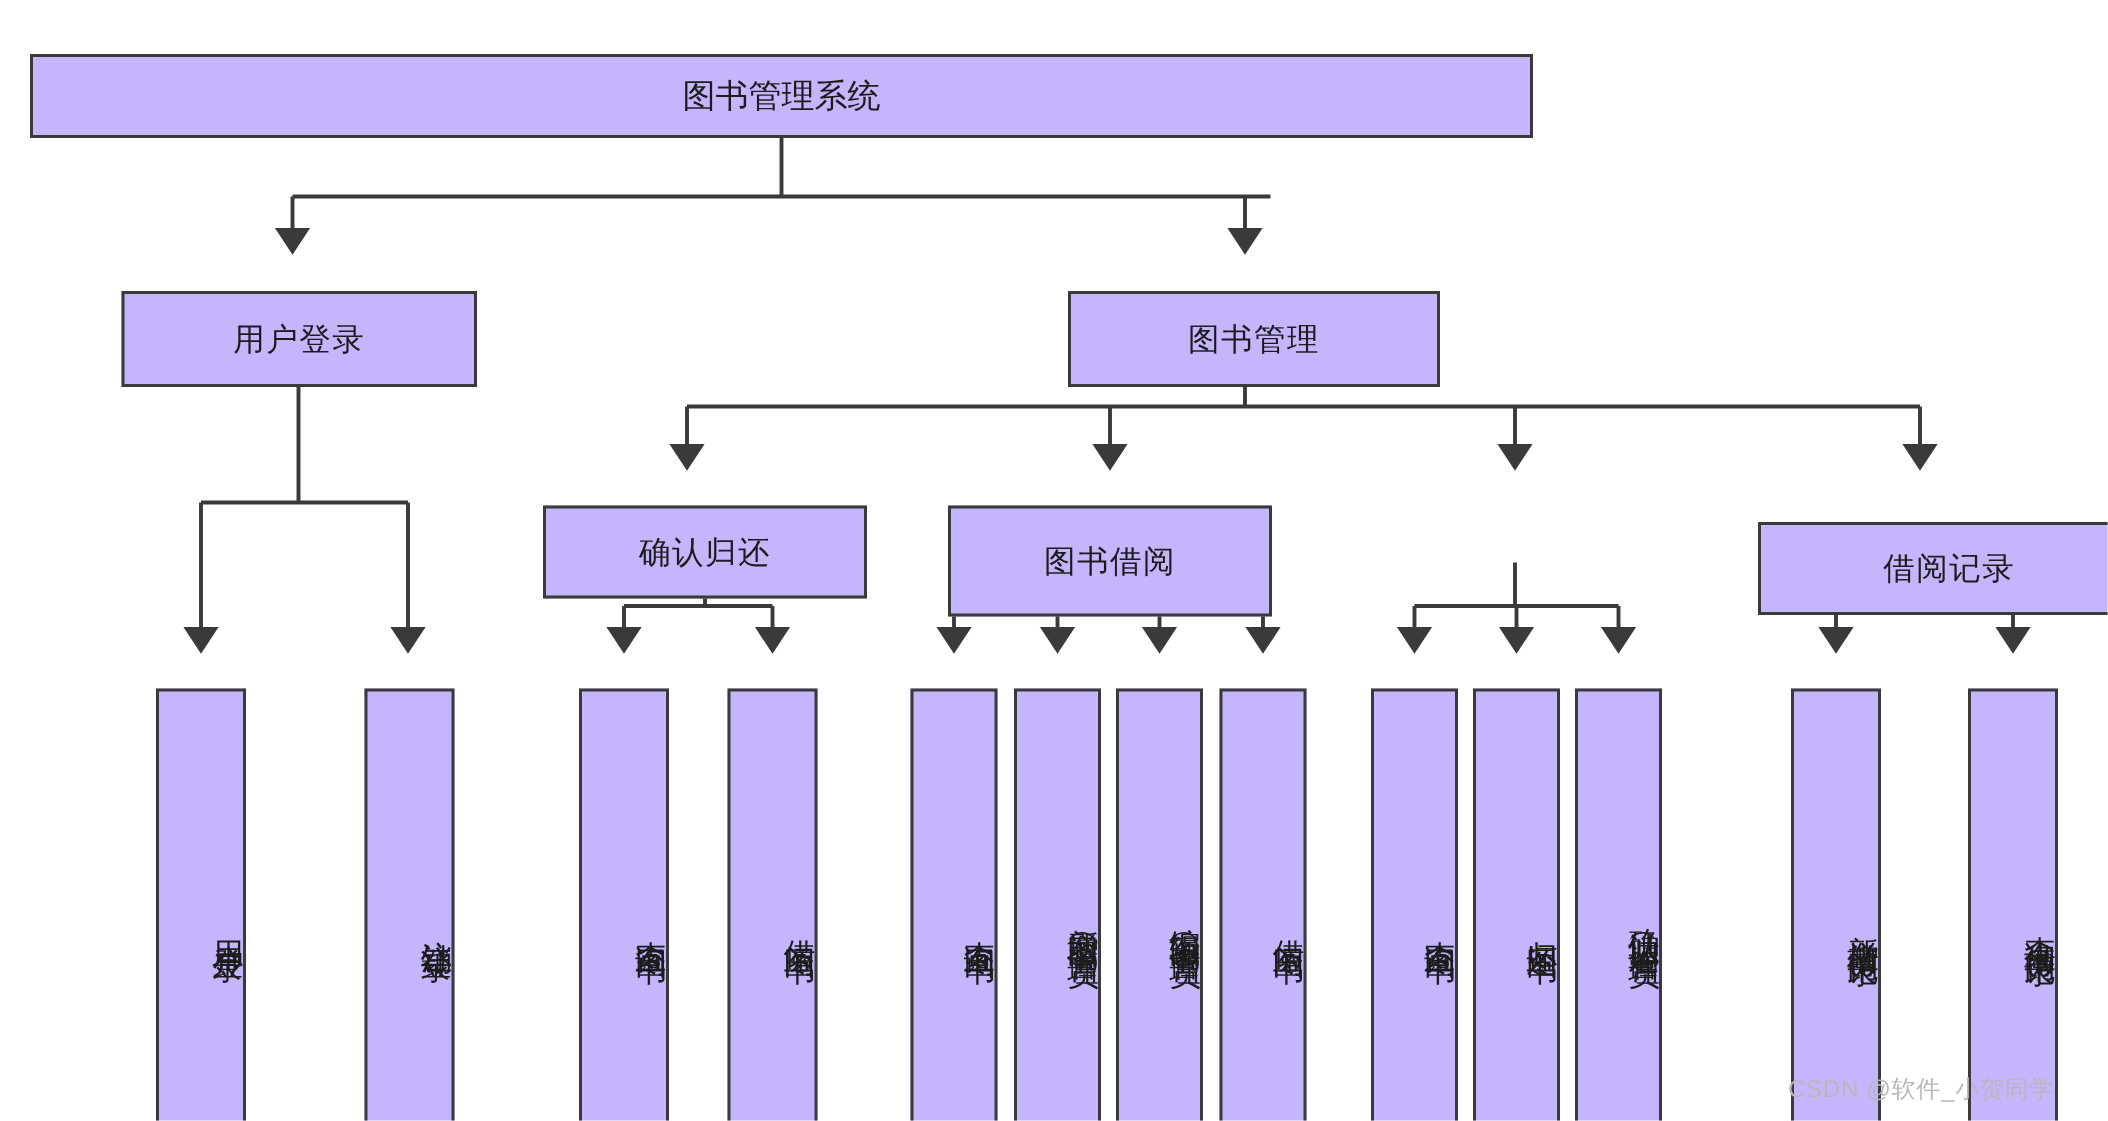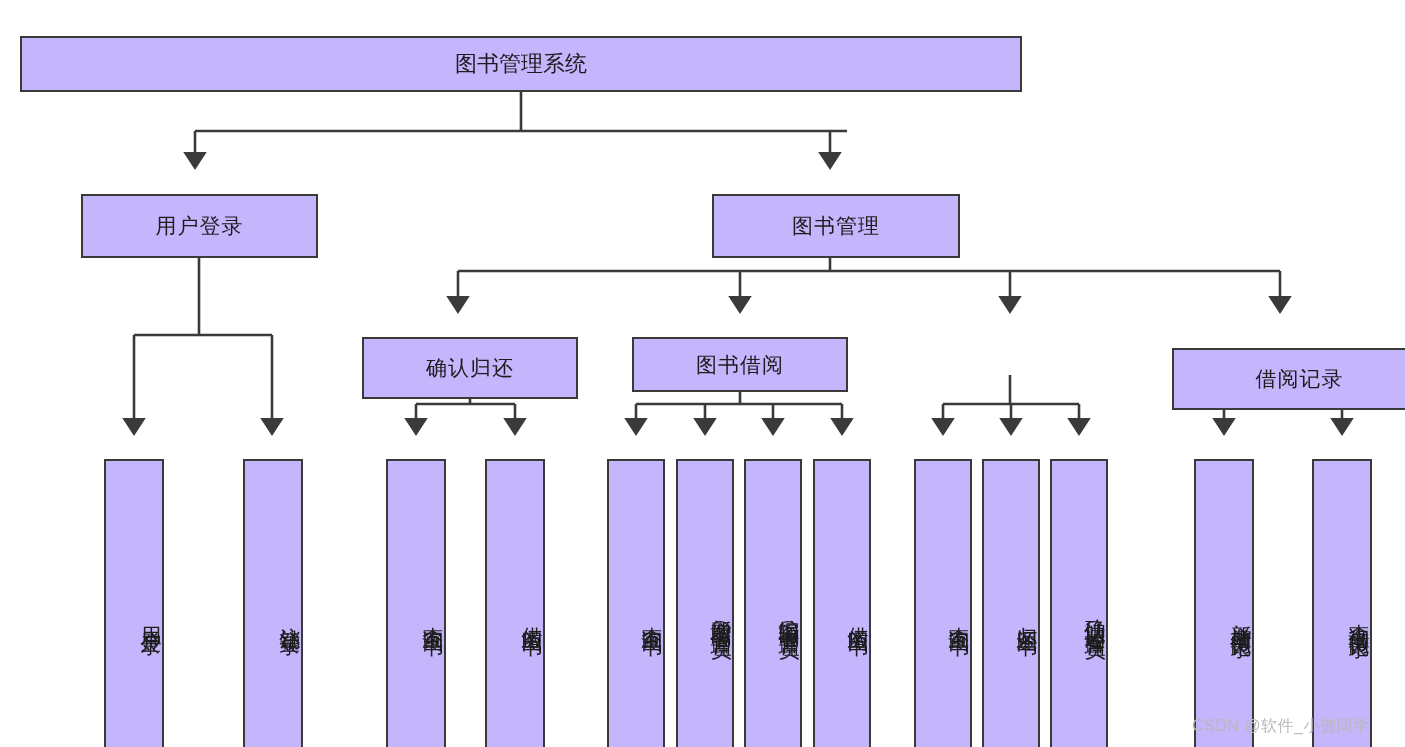--- a/index.html
+++ b/index.html
@@ -108,21 +108,21 @@
   <div class="node h" style="left:81px;top:170px;width:237px;height:64px;">
     <span>用户登录</span>
   </div>
   <div class="node h" style="left:712px;top:170px;width:248px;height:64px;">
     <span>图书管理</span>
   </div>
 
   <div class="node h" style="left:362px;top:313px;width:216px;height:62px;">
     <span>确认归还</span>
   </div>
-  <div class="node h" style="left:632px;top:313px;width:216px;height:55px;">
+  <div class="node h" style="left:632px;top:313px;width:216px;height:74px;">
     <span>图书借阅</span>
   </div>
   <div class="node h" style="left:1172px;top:324px;width:255px;height:62px;">
     <span>借阅记录</span>
   </div>
 
   <div class="node v" style="left:104px;top:435px;width:60px;height:299px;">
     <span>用户登录</span>
   </div>
   <div class="node v" style="left:243px;top:435px;width:60px;height:299px;">

